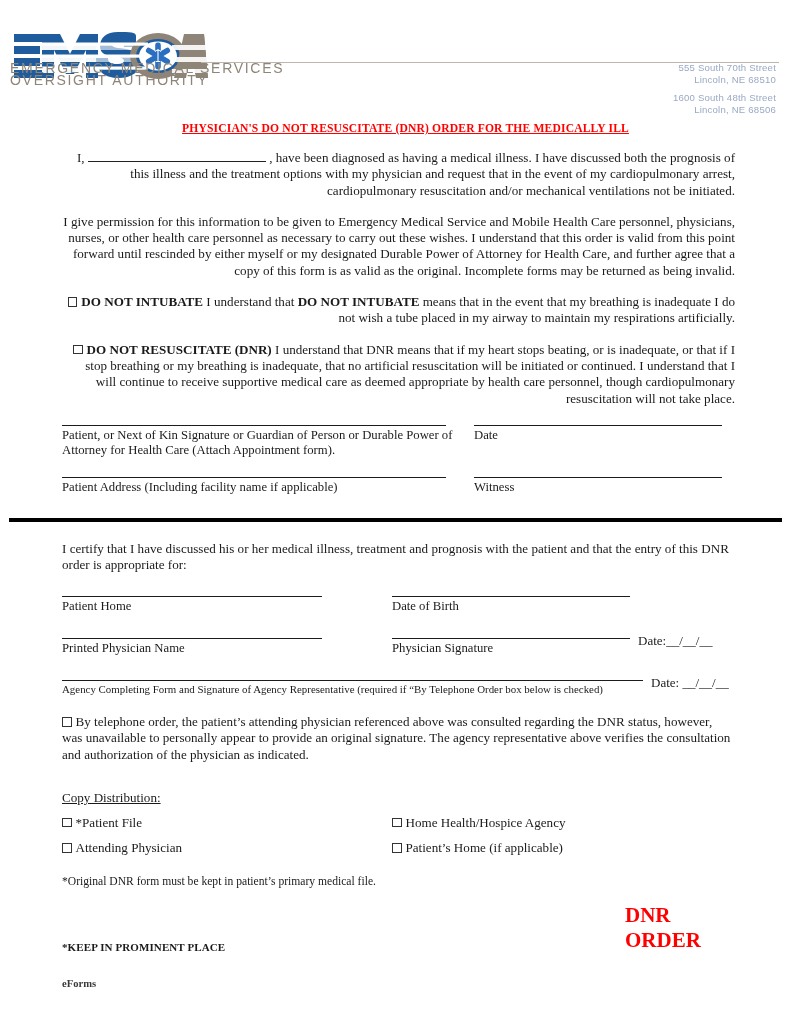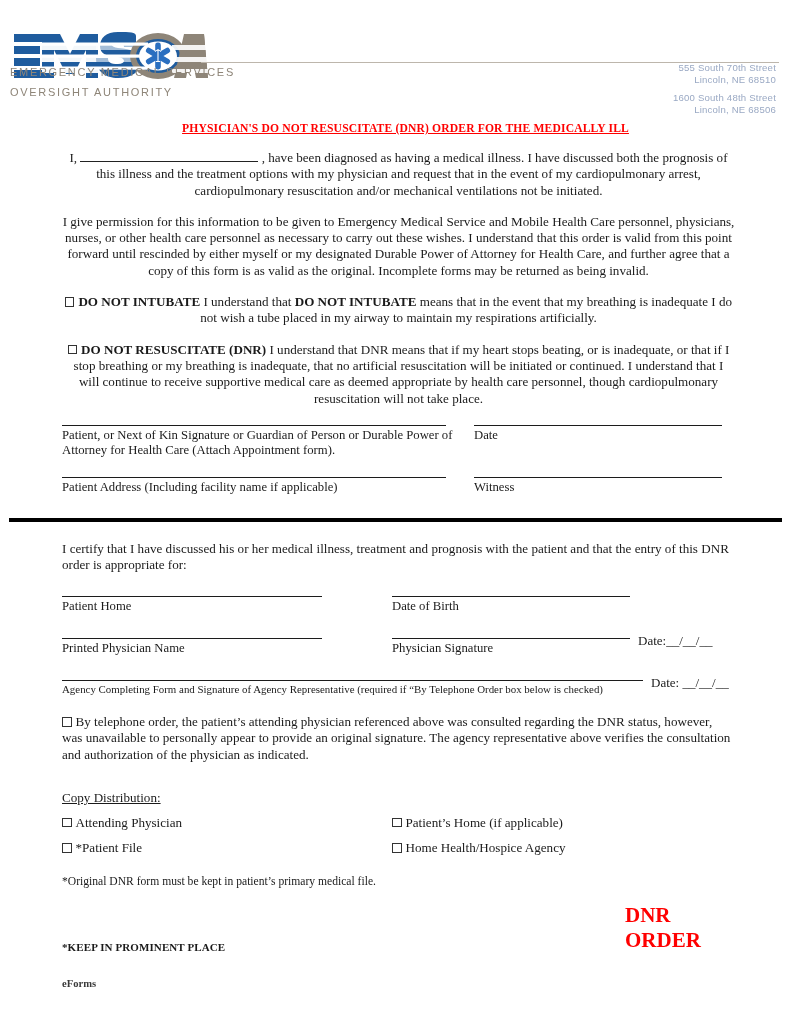--- a/index.html
+++ b/index.html
@@ -27,24 +27,24 @@
     left: 12px;
     top: 30px;
     width: 196px;
     height: 60px;
   }
   .logo-sub {
     position: absolute;
     left: 10px;
     top: 62px;
     font-family: "Liberation Sans", sans-serif;
-    font-size: 11px;
+    font-size: 14px;
     letter-spacing: 1.7px;
     color: #8e8578;
-    line-height: 20px;
+    line-height: 12px;
     white-space: pre-line;
   }
   .header-rule {
     position: absolute;
     left: 201px;
     top: 62px;
     width: 578px;
     height: 1px;
     background: #bdb6ac;
   }
@@ -74,21 +74,21 @@
     text-decoration: underline;
     letter-spacing: 0.15px;
     margin: 10px 0 0 0;
     padding-left: 14px;
   }
 
   p.para {
     font-size: 13.1px;
     line-height: 16.3px;
     margin: 15px 0 0 0;
-    text-align: center;
+    text-align: right;
   }
   .bold { font-weight: bold; }
 
   .blankline {
     display: inline-block;
     border-bottom: 1px solid #222;
     height: 0.82em;
     vertical-align: baseline;
   }
 
@@ -385,34 +385,34 @@
 
   <p class="telepara">
     <span class="cbox"></span><span>By telephone order, the patient’s attending physician referenced above was consulted regarding the DNR status, however, was unavailable to personally appear to provide an original signature.  The agency representative above verifies the consultation and authorization of the physician as indicated.</span>
   </p>
 
   <div class="copy-head">Copy Distribution:</div>
 
   <div class="copy-grid">
     <div class="copy-line">
       <div class="c1">
+        <span class="cbox"></span><span>*Patient File</span>
+      </div>
+      <div class="c2">
+        <span class="cbox"></span><span>Home Health/Hospice Agency</span>
+      </div>
+    </div>
+    <div class="copy-line">
+      <div class="c1">
         <span class="cbox"></span><span>Attending Physician</span>
       </div>
       <div class="c2">
         <span class="cbox"></span><span>Patient’s Home (if applicable)</span>
       </div>
     </div>
-    <div class="copy-line">
-      <div class="c1">
-        <span class="cbox"></span><span>*Patient File</span>
-      </div>
-      <div class="c2">
-        <span class="cbox"></span><span>Home Health/Hospice Agency</span>
-      </div>
-    </div>
   </div>
 
   <div class="orig-note">*Original DNR form must be kept in patient’s primary medical file.</div>
 
   <div class="bottomrow">
     <div class="keepnote">*KEEP IN PROMINENT PLACE</div>
     <div class="dnr-stamp">DNR
 ORDER</div>
   </div>
 

